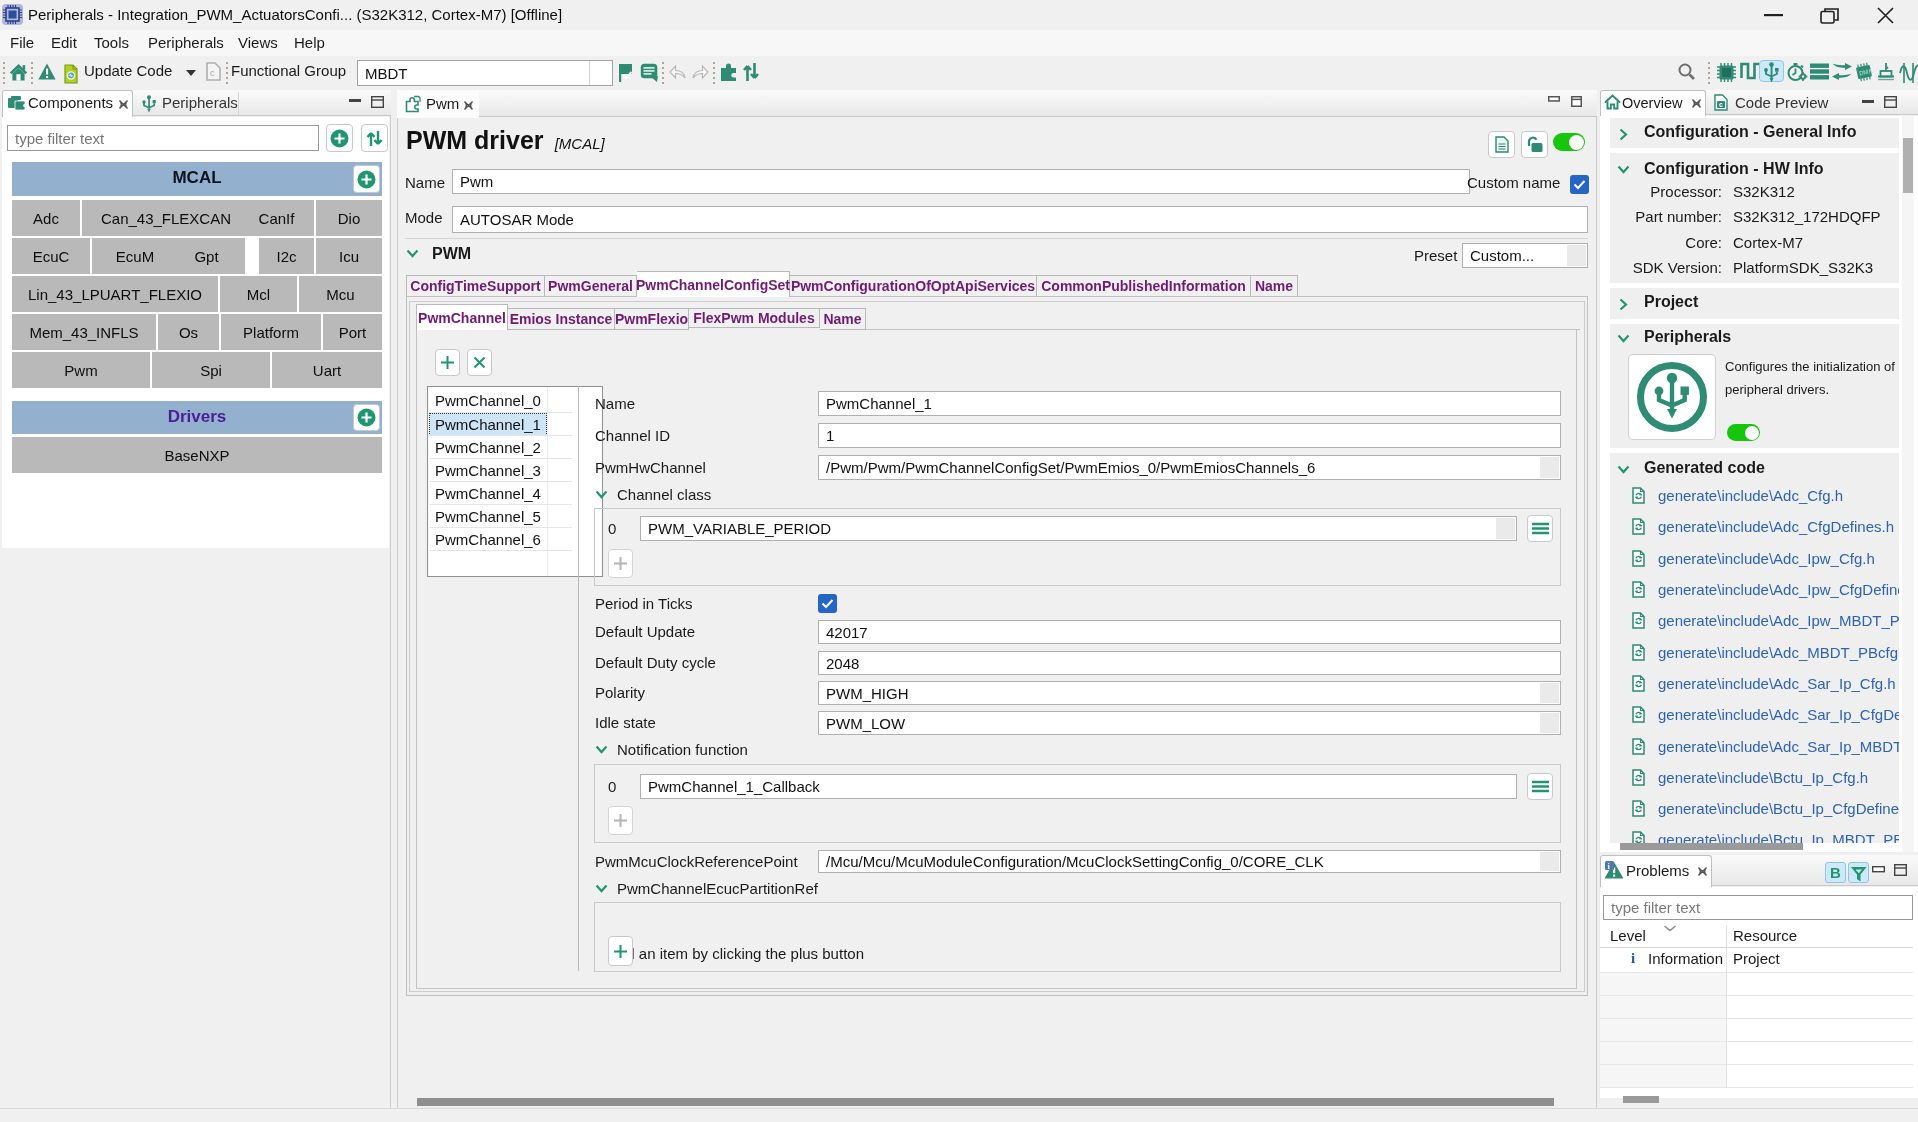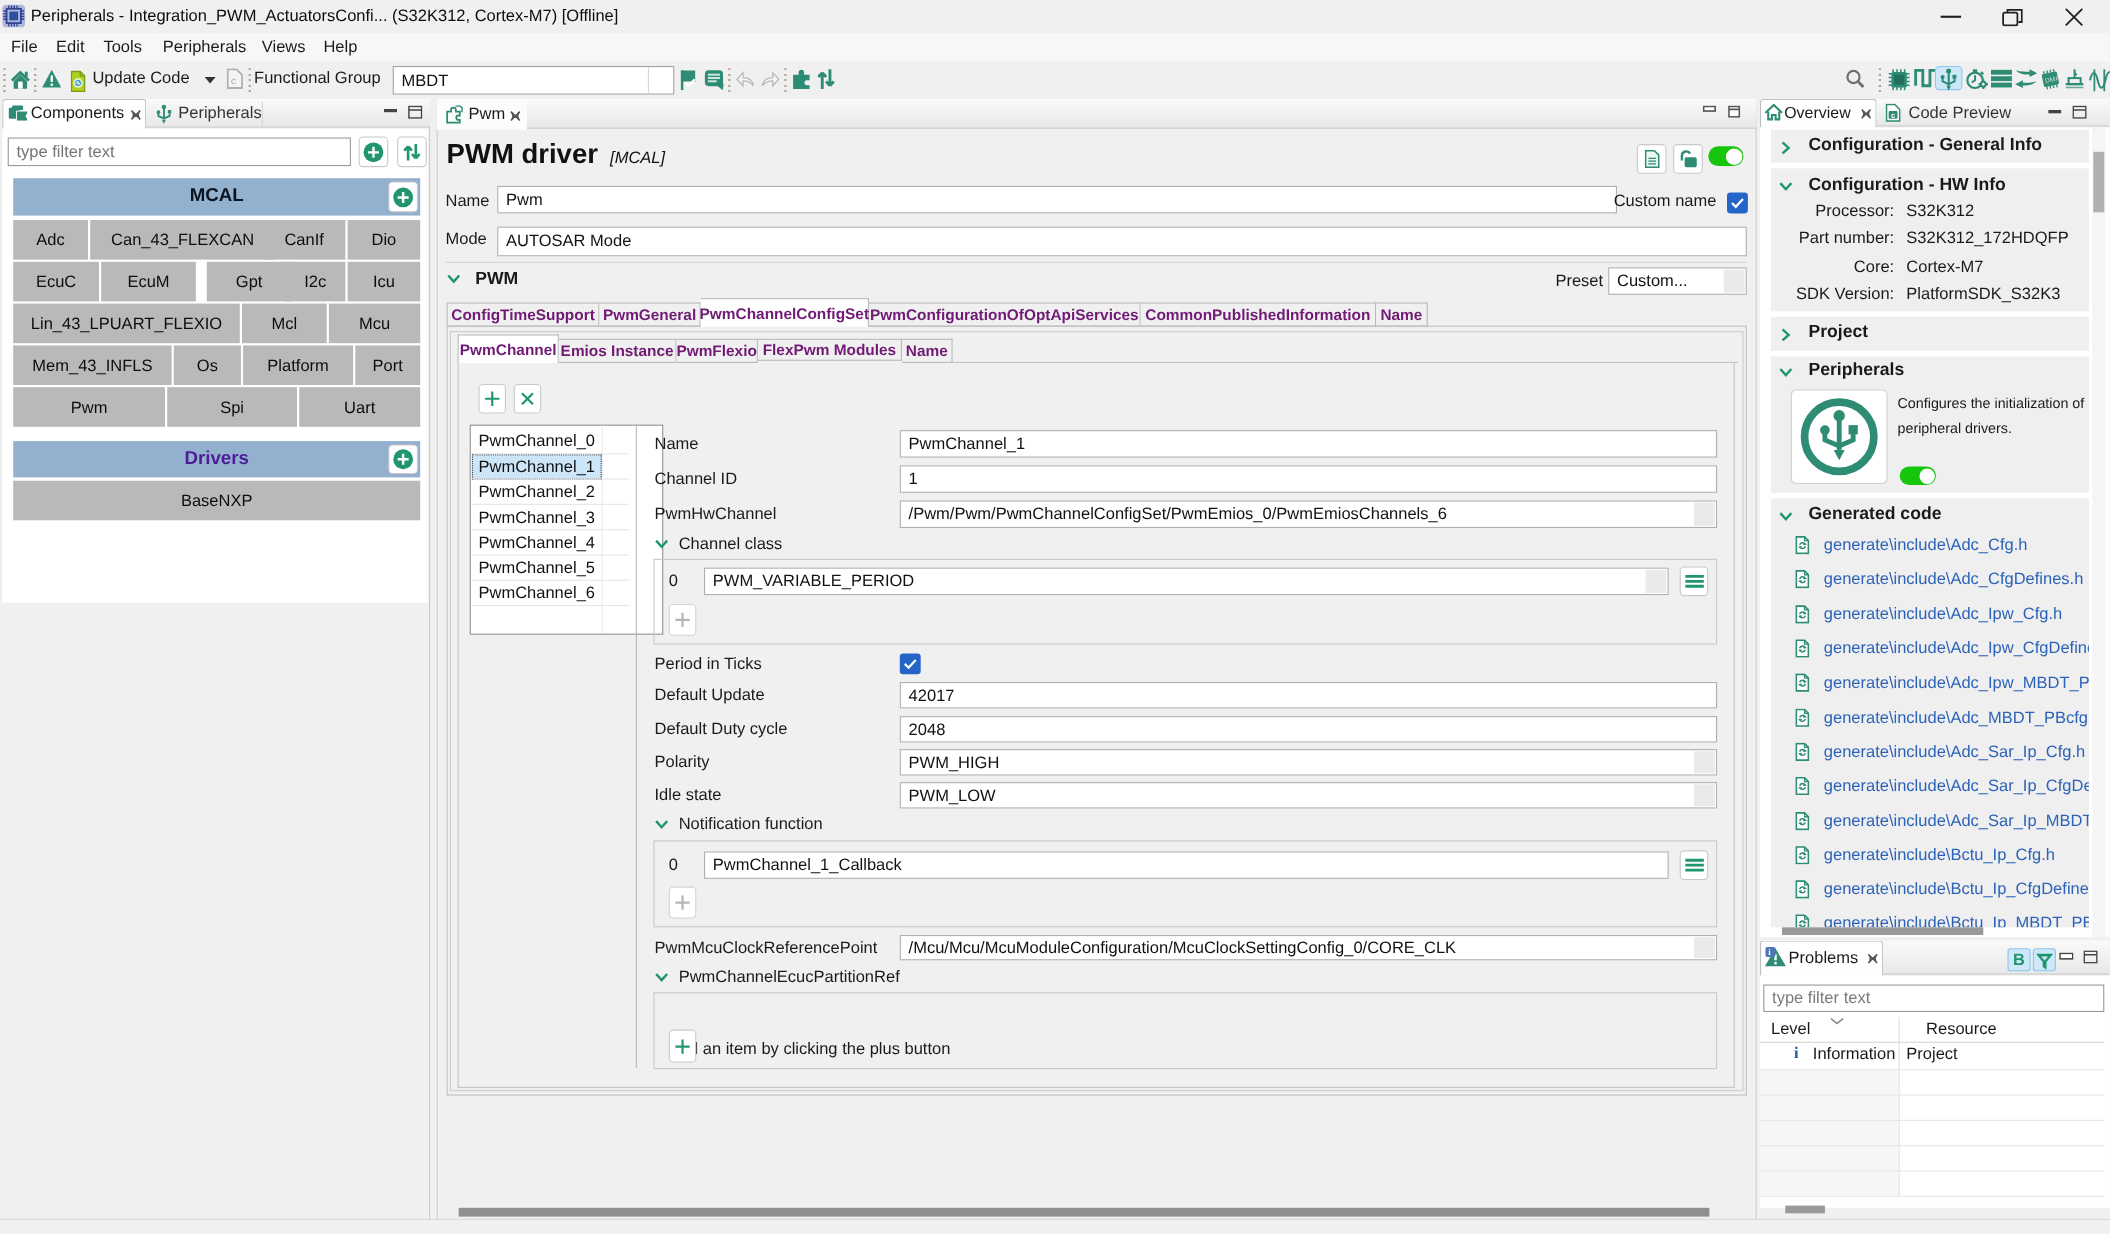--- a/index.html
+++ b/index.html
@@ -297,21 +297,21 @@
       </svg>
   </div>
 
   <div class="gbtn" style="left:10px;top:110px;width:68px;height:36px;">Adc</div>
   <div class="gbtn" style="left:80px;top:110px;width:168px;height:36px;">Can_43_FLEXCAN</div>
   <div class="gbtn" style="left:237px;top:110px;width:75px;height:36px;">CanIf</div>
   <div class="gbtn" style="left:314px;top:110px;width:66px;height:36px;">Dio</div>
 
   <div class="gbtn" style="left:10px;top:148px;width:78px;height:36px;">EcuC</div>
   <div class="gbtn" style="left:90px;top:148px;width:86px;height:36px;">EcuM</div>
-  <div class="gbtn" style="left:186px;top:148px;width:77px;height:36px;">Gpt</div>
+  <div class="gbtn" style="left:166px;top:148px;width:77px;height:36px;">Gpt</div>
   <div class="gbtn" style="left:257px;top:148px;width:55px;height:36px;">I2c</div>
   <div class="gbtn" style="left:314px;top:148px;width:66px;height:36px;">Icu</div>
 
   <div class="gbtn" style="left:10px;top:186px;width:206px;height:36px;">Lin_43_LPUART_FLEXIO</div>
   <div class="gbtn" style="left:218px;top:186px;width:77px;height:36px;">Mcl</div>
   <div class="gbtn" style="left:297px;top:186px;width:83px;height:36px;">Mcu</div>
 
   <div class="gbtn" style="left:10px;top:224px;width:144px;height:36px;">Mem_43_INFLS</div>
   <div class="gbtn" style="left:156px;top:224px;width:61px;height:36px;">Os</div>
   <div class="gbtn" style="left:219px;top:224px;width:100px;height:36px;">Platform</div>
@@ -721,21 +721,21 @@
     </svg>
 
   <div class="abs" style="left:0;top:797px;width:318px;height:211px;background:#fff;"></div>
   <div class="input" style="left:3px;top:805px;width:310px;height:25px;border-color:#999;color:#7a7a7a;">type filter text</div>
 
   <div class="abs" style="left:0;top:835px;width:313px;height:23px;border-bottom:1px solid #d4d4d4;">
     <span class="abs" style="left:10px;top:2px;">Level</span>
     <svg class="abs" style="left:63px;top:0px" width="14" height="7" fill="none" stroke="#888" stroke-width="1.5">
         <path d="M1.5 1 L7 5.5 L12.5 1"></path>
       </svg>
-    <span class="abs" style="left:133px;top:2px;margin-left:18px;">Resource</span>
+    <span class="abs" style="left:133px;top:2px;">Resource</span>
   </div>
   <div class="abs" style="left:126px;top:835px;width:1px;height:163px;background:#e0e0e0;"></div>
   <div class="abs" style="left:0;top:858px;width:313px;height:24px;">
     <span class="abs" style="left:31px;top:2px;color:#2458a8;font-weight:bold;font-family:'Liberation Serif',serif;">i</span>
     <span class="abs" style="left:48px;top:2px;">Information</span>
     <span class="abs" style="left:133px;top:2px;">Project</span>
   </div>
   <div class="abs" style="left:0;top:882px;width:126px;height:116px;background:#f6f6f6;"></div>
   <div class="seph" style="left:0;top:882px;width:313px;"></div>
   <div class="seph" style="left:0;top:905px;width:313px;"></div>

